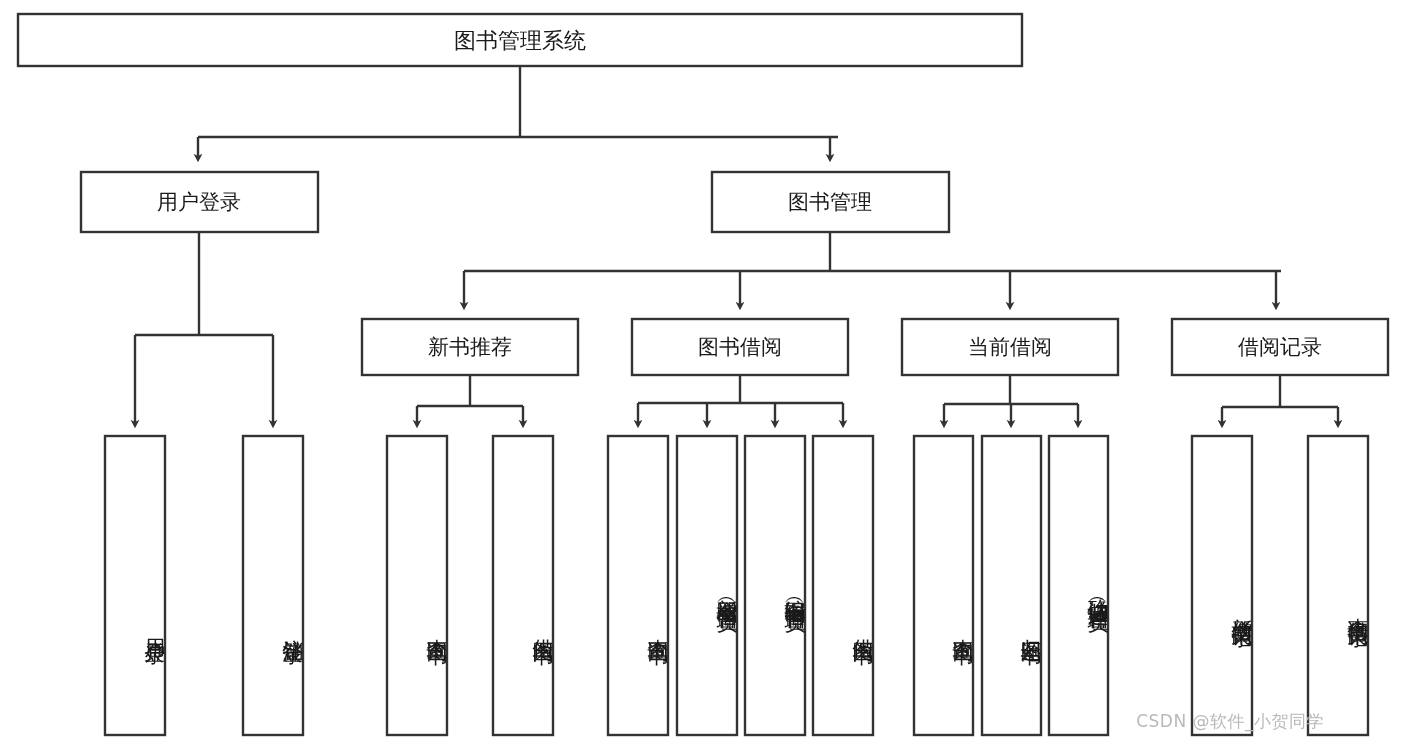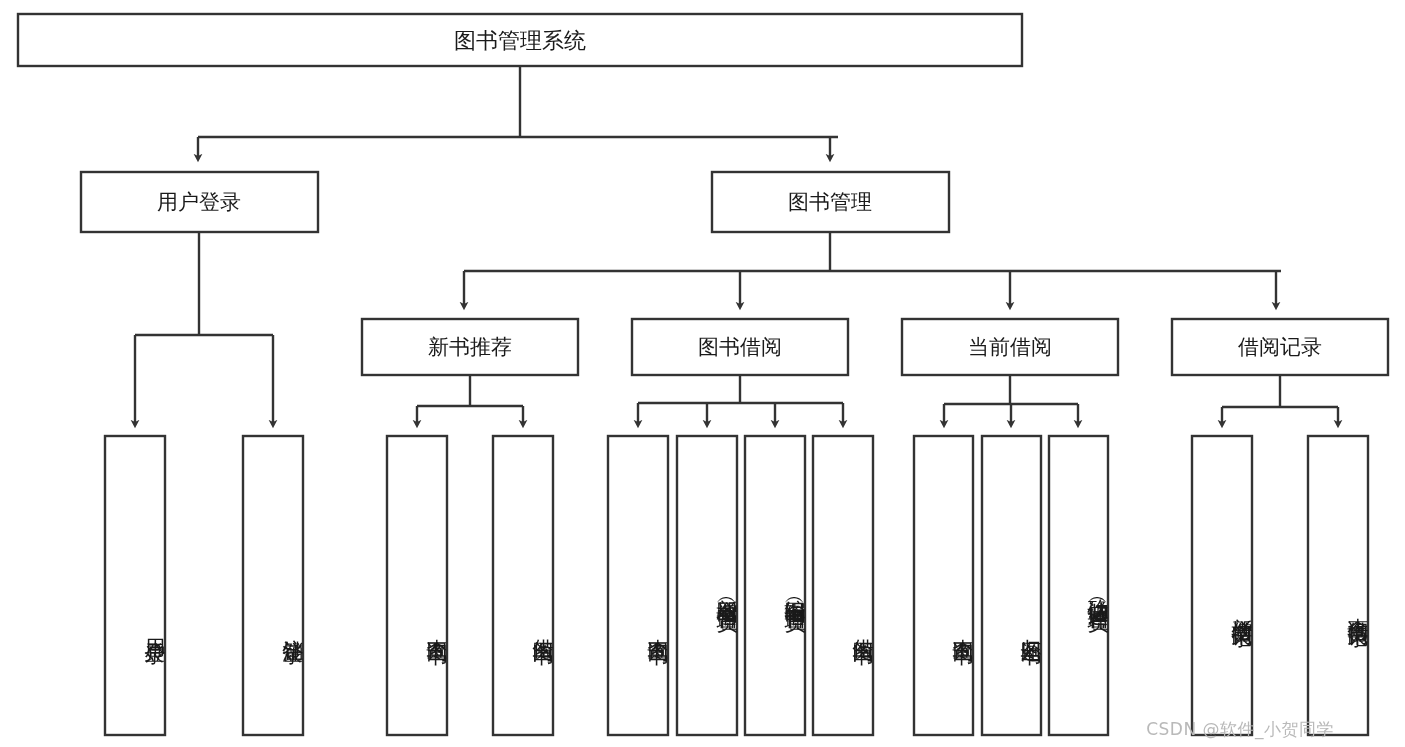--- a/index.html
+++ b/index.html
@@ -11,21 +11,20 @@
     width: 1405px;
     height: 747px;
     font-family: "DejaVu Sans", "Liberation Sans", sans-serif;
     overflow: hidden;
     position: relative;
   }
   #diagram-root {
     position: relative;
     width: 1332px;
     height: 747px;
-    padding-left: 10px;
   }
   svg#tree-svg {
     position: absolute;
     left: 0;
     top: 0;
     width: 1405px;
     height: 747px;
   }
   .node-box {
     fill: #ffffff;
@@ -63,21 +62,21 @@
     letter-spacing: 2px;
     white-space: nowrap;
     pointer-events: none;
     display: flex;
     align-items: flex-start;
     justify-content: center;
   }
   #watermark {
     position: absolute;
     right: 8px;
-    bottom: 6px;
+    bottom: 14px;
     font-family: "DejaVu Sans", "Liberation Sans", sans-serif;
     font-size: 17px;
     color: #b9b9b9;
     letter-spacing: 0.5px;
     white-space: nowrap;
   }
 </style>
 </head>
 <body>
 

